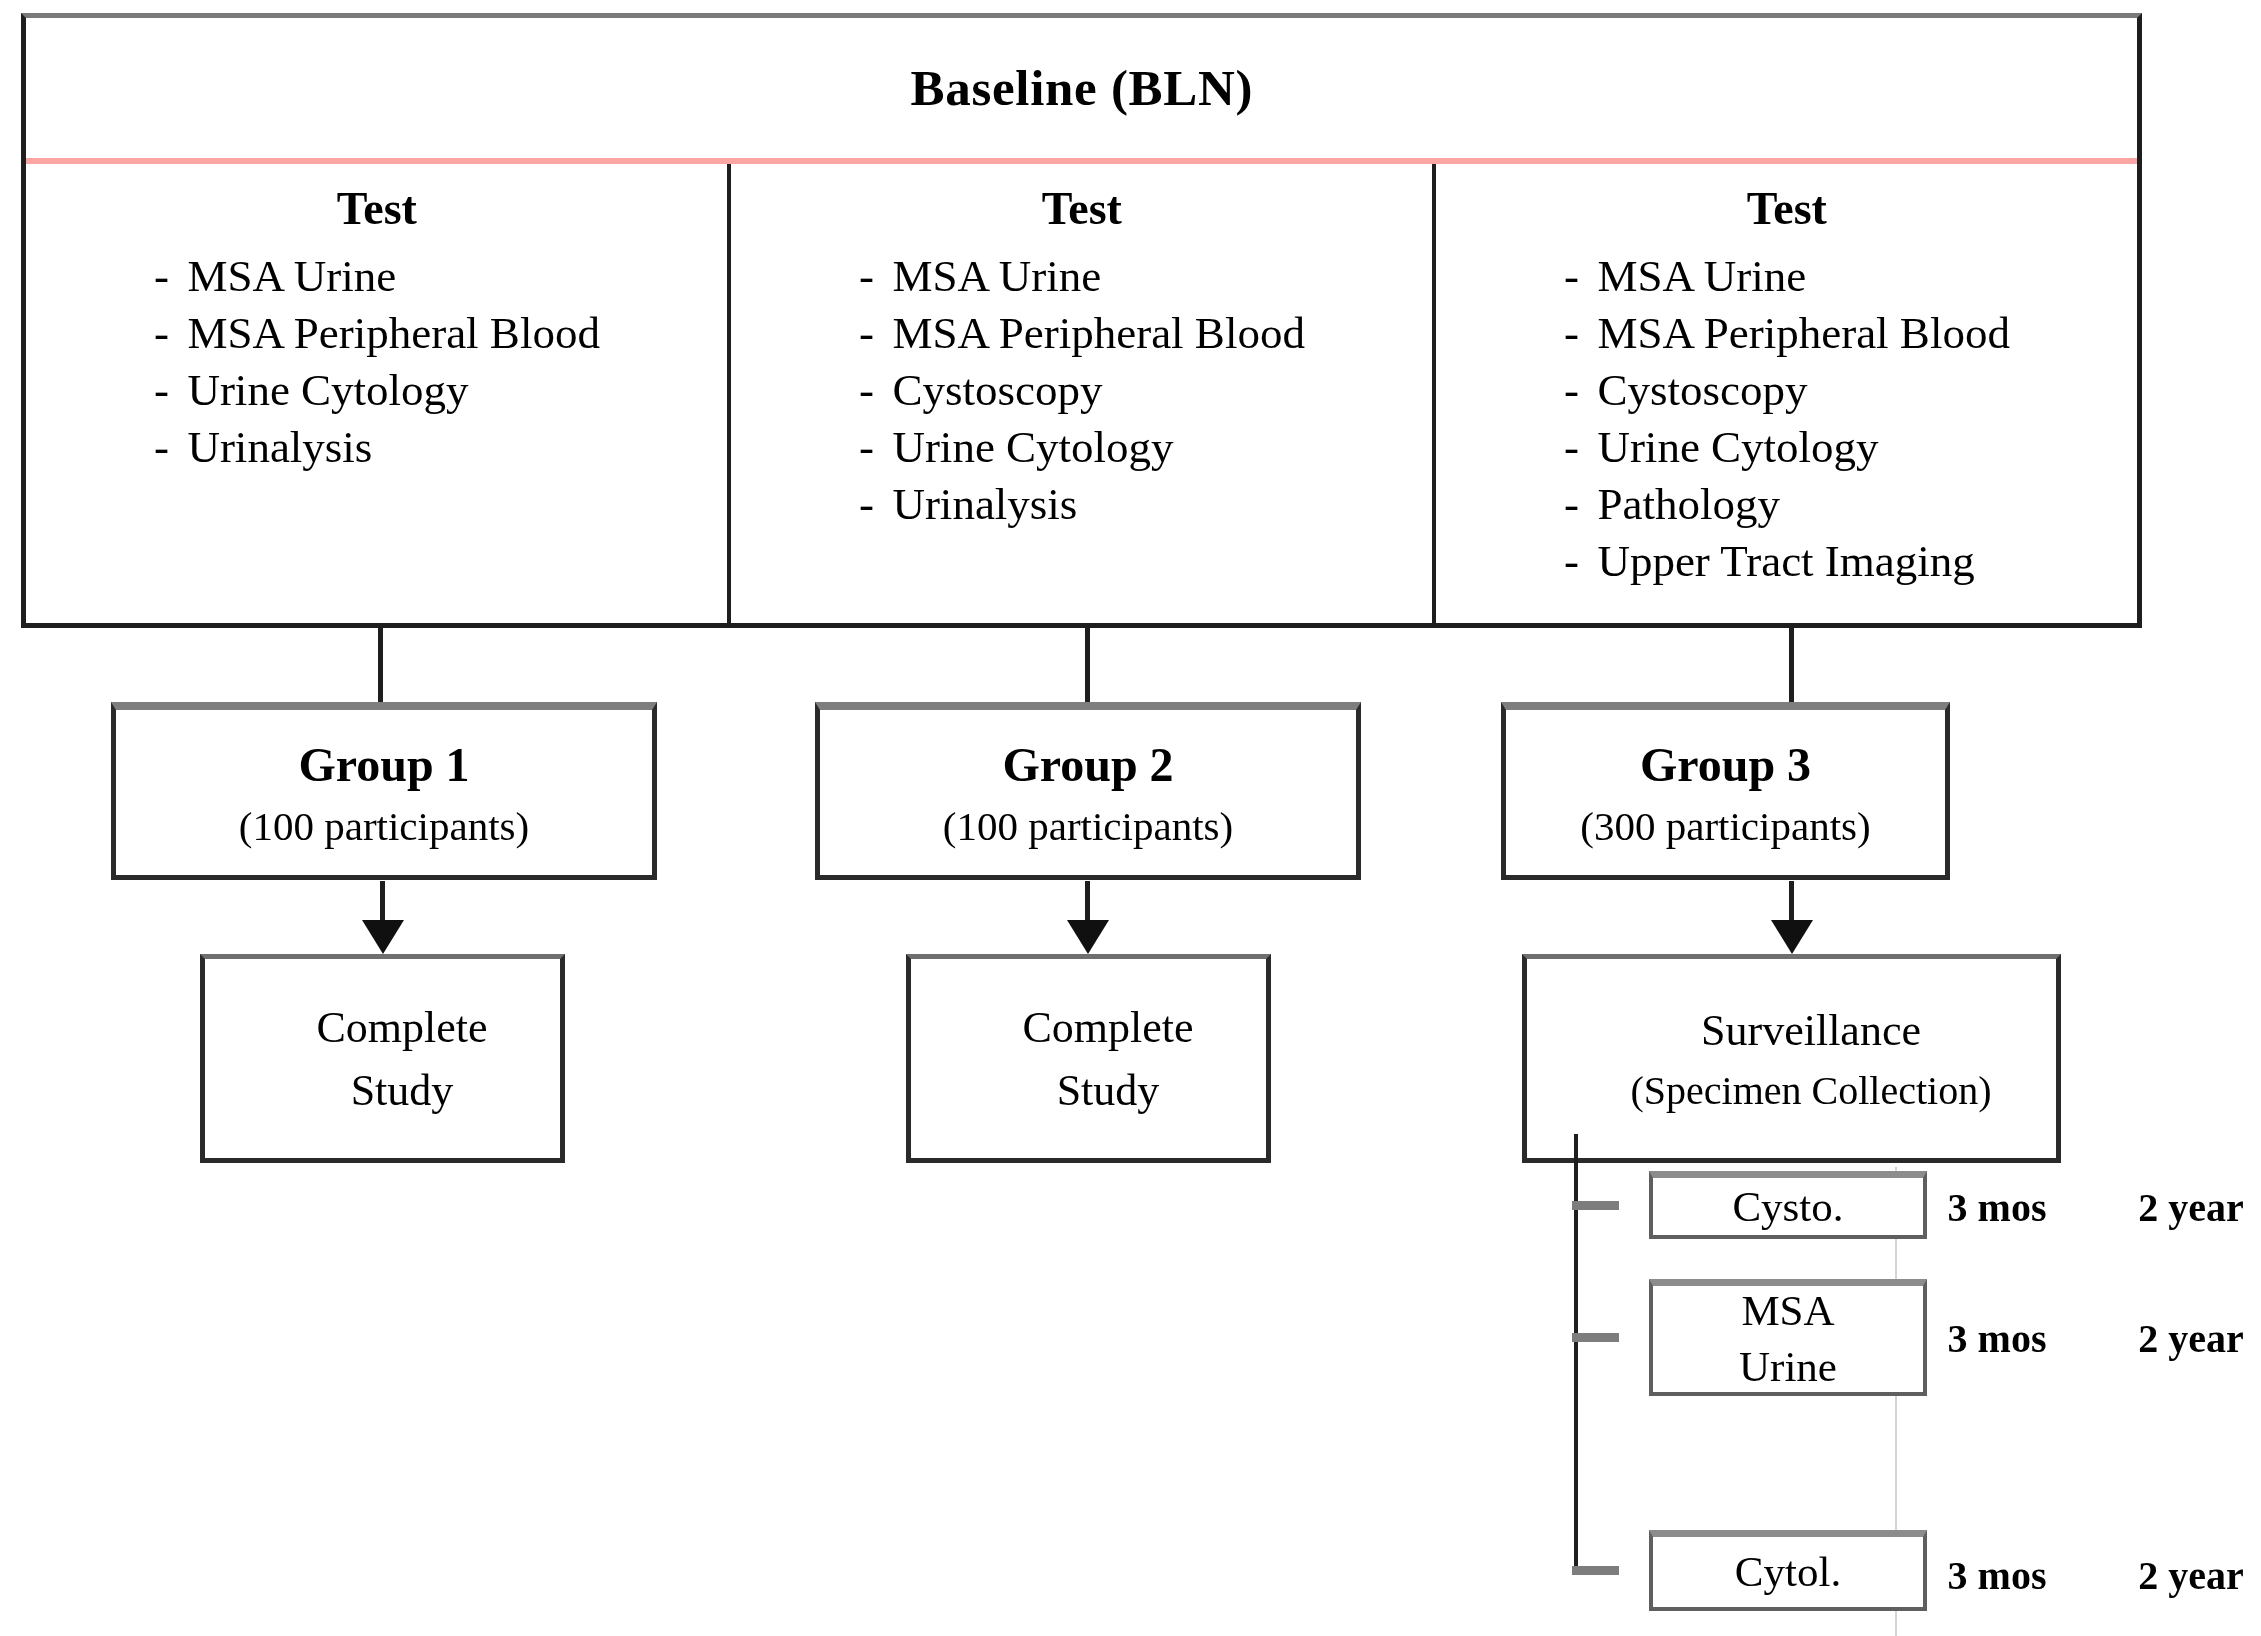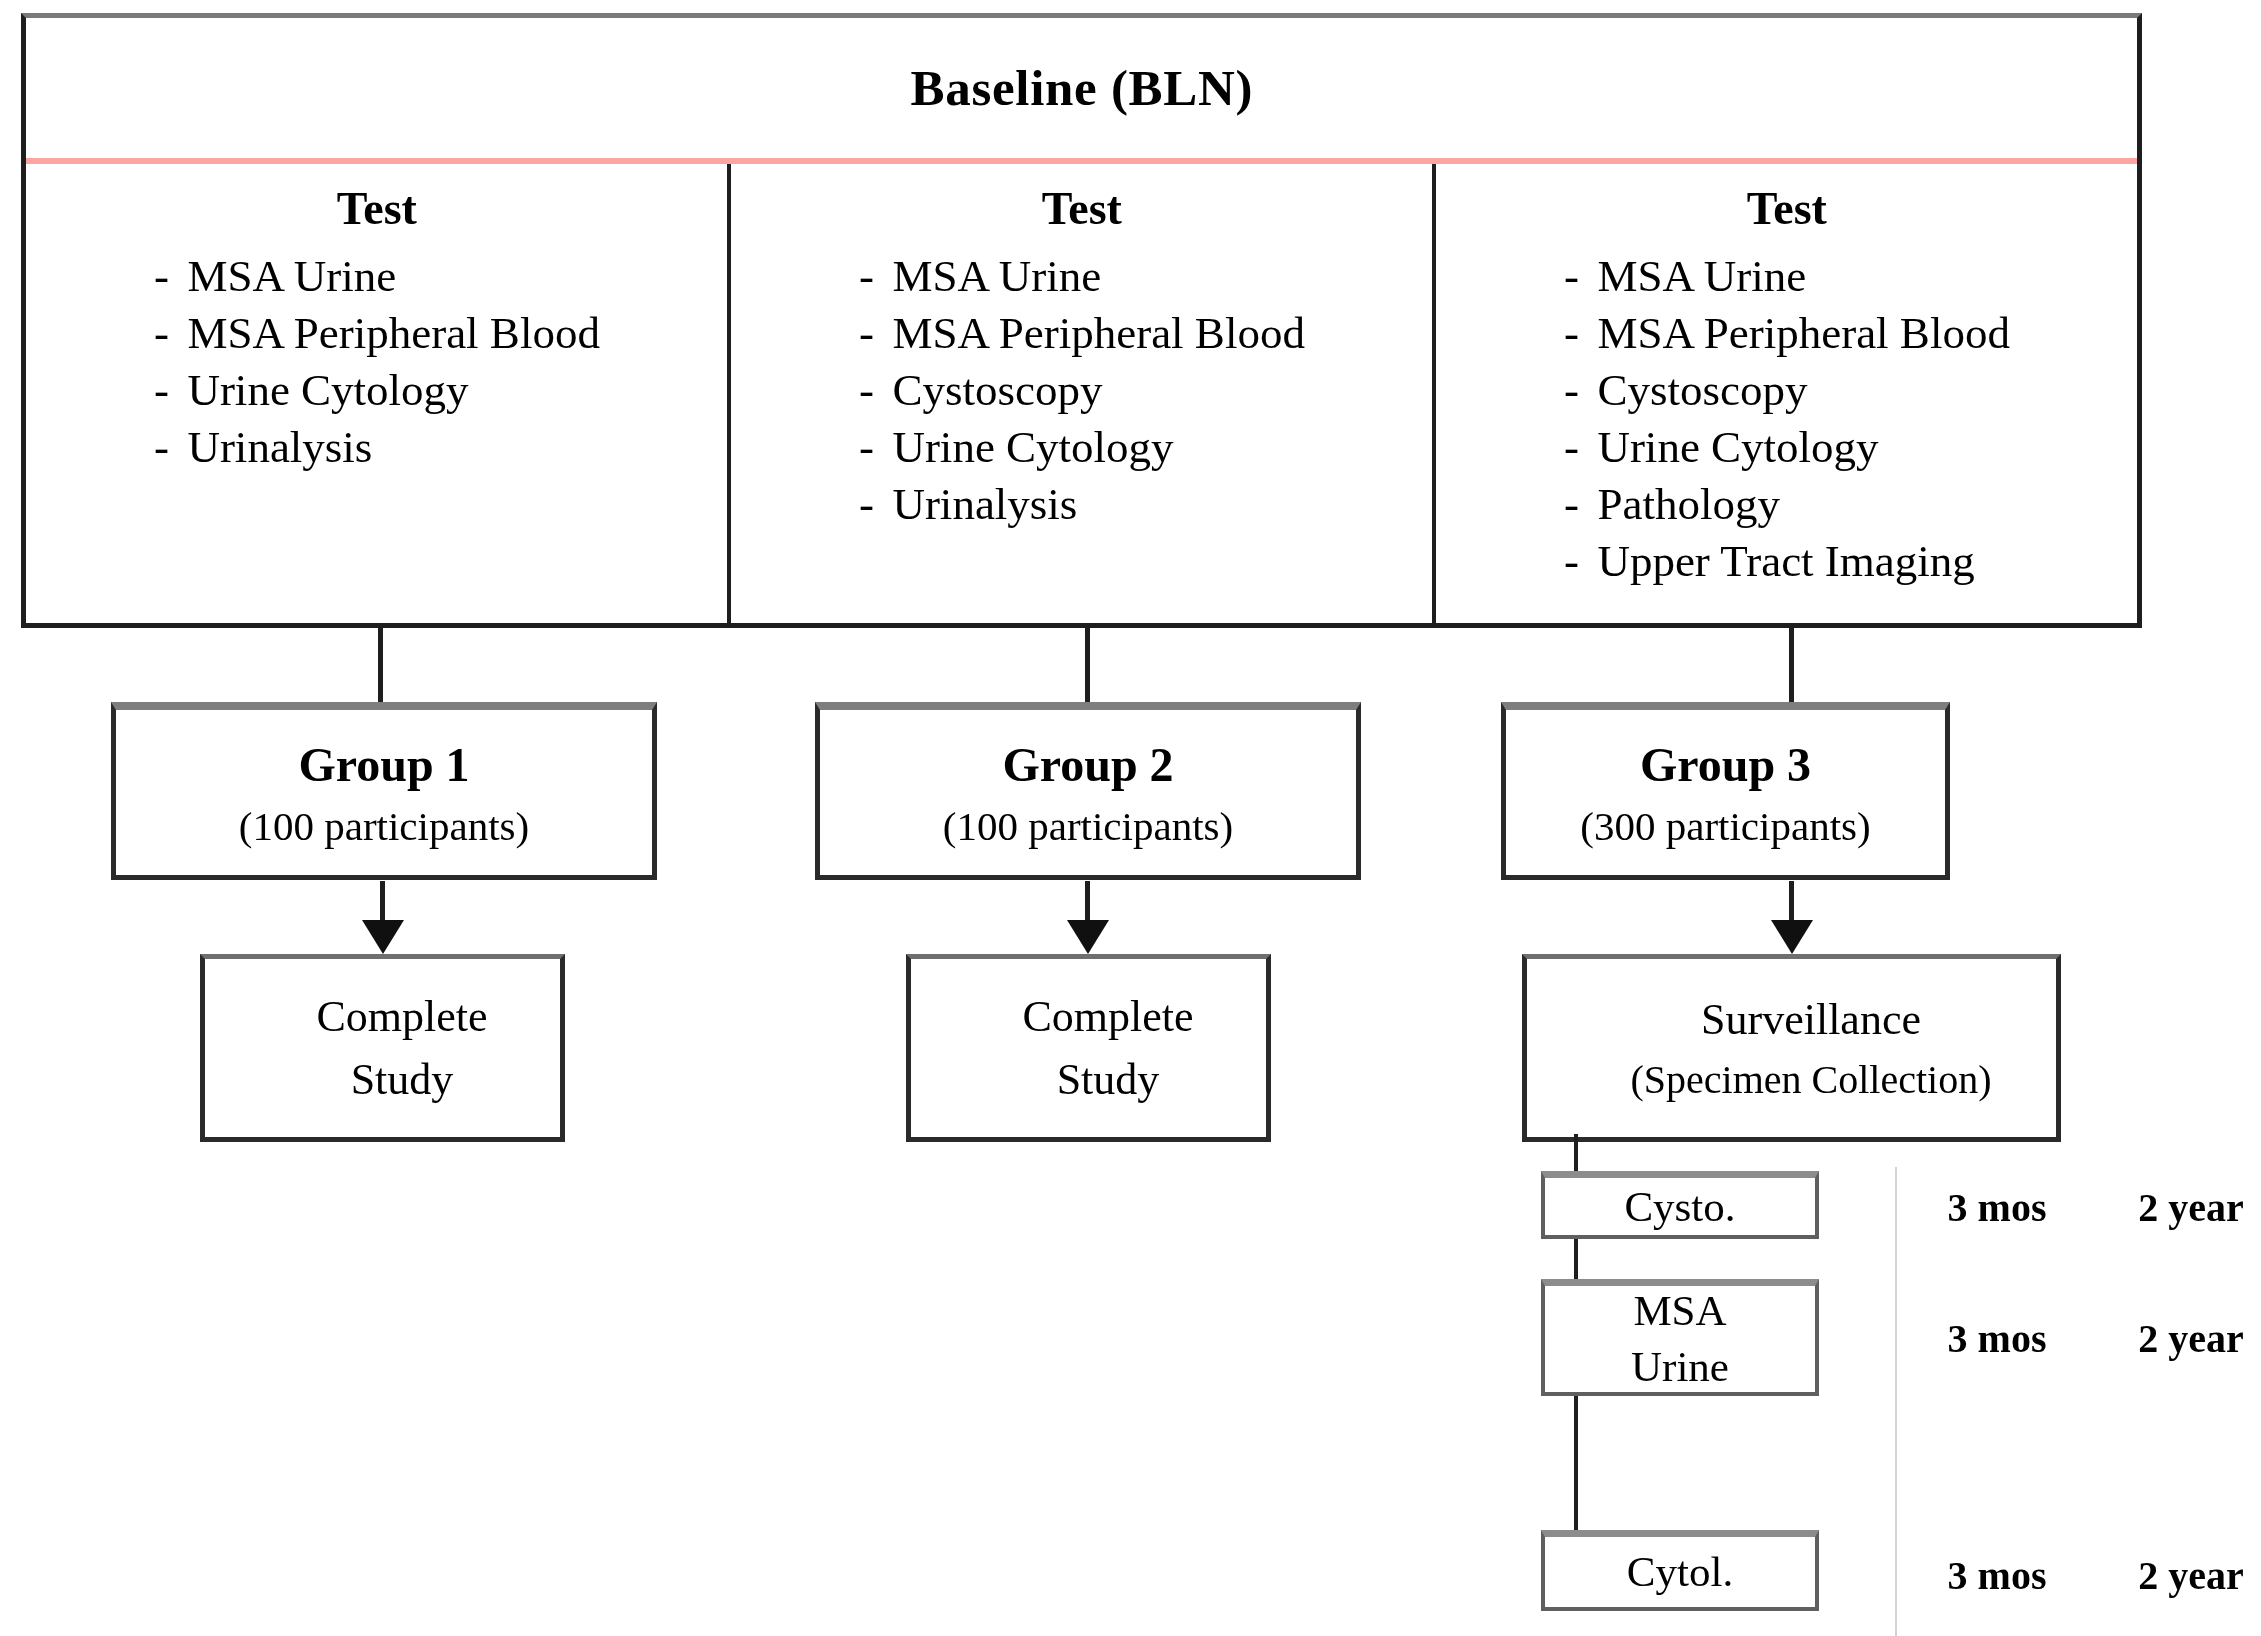--- a/index.html
+++ b/index.html
@@ -36,30 +36,30 @@
   
   .gbox{
     position:absolute;top:702px;height:178px;box-sizing:border-box;background:#fff;
     border:5px solid #2a2a2a;border-top:8.6px solid #7e7e7e;
     display:flex;flex-direction:column;align-items:center;justify-content:center;
   }
   .gname{font-size:48px;font-weight:bold;line-height:67px;}
   .gsub{font-size:41px;line-height:56px;}
   
   .obox{
-    position:absolute;top:954px;height:188px;box-sizing:border-box;background:#fff;
+    position:absolute;top:954px;height:209px;box-sizing:border-box;background:#fff;
     border:5px solid #2a2a2a;border-top-color:#6f6f6f;
     display:flex;flex-direction:column;align-items:center;justify-content:center;text-align:center;padding-left:39px;
   }
   .oline{font-size:44px;line-height:63px;}
   .oline.small{font-size:40px;line-height:57px;}
   
   .stub{position:absolute;left:1572px;width:47px;height:9.3px;background:#7d7d7d;}
   .sbox{
-    position:absolute;left:1541px;width:278px;box-sizing:border-box;background:#fff;
+    position:absolute;left:1649px;width:278px;box-sizing:border-box;background:#fff;
     border:4.3px solid #5f5f5f;border-top:7.1px solid #8c8c8c;
     display:flex;align-items:center;justify-content:center;text-align:center;
     font-size:43px;line-height:56px;
   }
   .sbox .wrap{max-width:171px;}
   .lab{position:absolute;font-size:40px;font-weight:bold;transform:translate(-50%,-50%);white-space:nowrap;}
   .faint{position:absolute;background:#d4d4d4;}
 </style>
 </head>
 <body>

